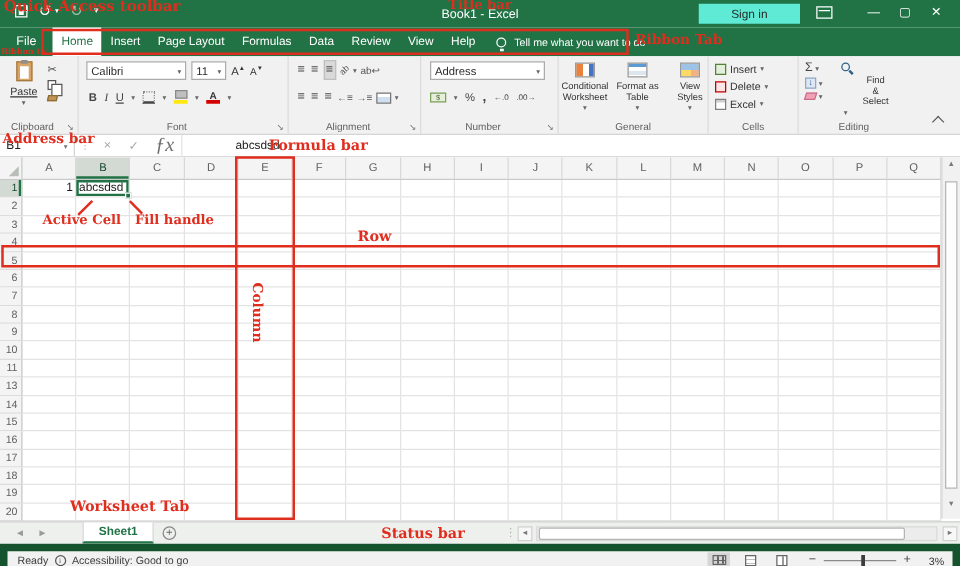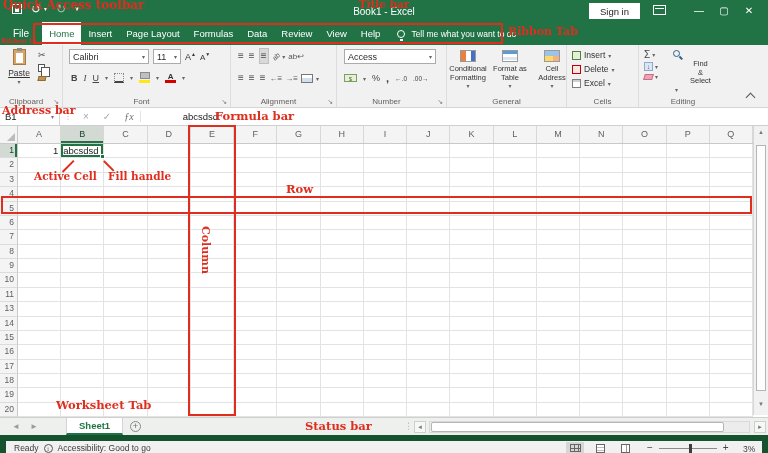--- a/index.html
+++ b/index.html
@@ -14,21 +14,21 @@
   
   .titlebar { position:absolute; left:0; top:0; width:768px; height:22px; background:#217346; }
   .qat { position:absolute; left:12px; top:3px; display:flex; align-items:center; gap:9px; color:#fff; }
   .floppy { width:10px; height:10px; border:1px solid #fff; position:relative; }
   .floppy::before { content:""; position:absolute; left:2px; top:0; width:5px; height:3px; border:1px solid #fff; border-top:none; }
   .floppy::after { content:""; position:absolute; left:2px; bottom:1px; width:4px; height:3px; background:#fff; }
   .qbtn { font-size:12px; line-height:12px; color:#fff; }
   .qbtn.dis { opacity:.55; }
   .tinyarrow { font-size:6px; margin-left:-6px; }
   .titletext { position:absolute; left:0; right:0; top:6px; text-align:center; color:#fff; font-size:10px; }
-  .signin { position:absolute; right:128px; top:3px; height:16px; background:#ffffff; color:#262626; font-size:9.5px; padding:2px 11px; border:none; }
+  .signin { position:absolute; right:128px; top:3px; height:16px; background:#5eead4; color:#262626; font-size:9.5px; padding:2px 26px; border:none; }
   .ribdisp { position:absolute; right:102px; top:5px; width:13px; height:10px; border:1px solid #fff; }
   .ribdisp::after { content:""; position:absolute; left:1px; top:2px; width:9px; height:1px; background:#fff; }
   .winbtn { position:absolute; top:0; width:22px; height:22px; color:#fff; font-size:10px; text-align:center; line-height:22px; }
 
   
   .tabrow { position:absolute; left:0; top:22px; width:768px; height:23px; background:#217346; display:flex; align-items:stretch; }
   .filetab { color:#fff; font-size:10px; padding:0 13px; display:flex; align-items:center; }
   .tabs { display:flex; align-items:stretch; }
   .tab { color:#fff; font-size:9.5px; padding:0 7px; display:flex; align-items:center; }
   .tab.active { background:#fff; color:#217346; }
@@ -105,21 +105,21 @@
   .mag { width:7px; height:7px; border:1.5px solid #2e5f8a; border-radius:50%; position:relative; }
   .mag::after { content:""; position:absolute; left:5px; top:6px; width:4px; height:1.5px; background:#2e5f8a; transform:rotate(45deg); }
   .chev { position:absolute; right:14px; bottom:6px; width:7px; height:7px; border-top:1.5px solid #555; border-right:1.5px solid #555; transform:rotate(-45deg); }
 
   
   .formularow { position:absolute; left:0; top:108px; width:768px; height:18px; background:#fff; border-bottom:1px solid #cfcfcf; display:flex; align-items:center; }
   .namebox { width:60px; height:100%; border-right:1px solid #d4d4d4; display:flex; align-items:center; font-size:9.5px; color:#222; padding:0 5px; }
   .namebox .dd { margin-left:auto; font-size:6px; color:#777; }
   .fdots { color:#b5b5b5; font-size:8px; padding:0 4px; }
   .fbtn { color:#a8a8a8; font-size:10px; padding:0 7px; }
-  .fx { color:#6f6f6f; font-style:italic; font-family:"Liberation Serif",serif; font-size:10px; padding:0 6px; border-right:1px solid #e3e3e3; }
+  .fx { color:#6f6f6f; font-style:italic; font-family:"Liberation Serif",serif; font-size:16px; padding:0 6px; border-right:1px solid #e3e3e3; }
   .fcontent { font-size:9.5px; color:#222; padding-left:42px; }
 
   
   .grid { position:absolute; left:0; top:126px; width:768px; height:291px; background:#fff; }
   .colheaders { position:absolute; left:0; top:0; width:753px; height:18px; display:flex; background:#f4f4f4; border-bottom:1px solid #c9c9c9; }
   .corner { width:18px; height:100%; border-right:1px solid #c9c9c9; position:relative; background:#f4f4f4; flex:none; }
   .corner::after { content:""; position:absolute; right:2px; bottom:2px; border-left:8px solid transparent; border-bottom:8px solid #b8bdb8; }
   .colh { flex:1; border-right:1px solid #d8d8d8; font-size:9px; color:#5f5f5f; text-align:center; line-height:17px; }
   .colh.sel { background:#d3d9d3; box-shadow:inset 0 -2px 0 #217346; color:#17472c; }
   .rows { position:absolute; left:0; top:18px; width:753px; bottom:0; display:flex; flex-direction:column; }
@@ -276,50 +276,50 @@
         <span style="font-size:8px;color:#555;">→≡</span>
         <span class="mergeic"></span>
           <span class="dd6">▾</span>
       </div>
       <div class="glabel">Alignment</div>
       <div class="launcher">↘</div>
     </div>
 
     <div class="rgroup" style="width:110px;">
       <div class="combo" style="position:absolute; left:7px; top:4px; width:92px;">
-          <span>Access</span>
+          <span>Address</span>
           <span class="dd">▾</span>
         </div>
       <div class="rowline" style="position:absolute; left:7px; top:27px; gap:6px;">
         <span class="noteic">$</span>
           <span class="dd6">▾</span>
         <span style="font-size:9px;color:#444;">%</span>
         <span style="font-size:11px;color:#444;font-weight:700;">,</span>
         <span class="decic">←.0</span>
         <span class="decic">.00→</span>
       </div>
       <div class="glabel">Number</div>
       <div class="launcher">↘</div>
     </div>
 
     <div class="rgroup" style="width:120px;">
       <div class="rowline" style="position:absolute; left:2px; top:0;">
           <div class="bigbtn">
             <span class="sic s0"></span>
-            <span class="lbl">Conditional Formatting</span>
+            <span class="lbl">Conditional Worksheet</span>
             <span class="dd6">▾</span>
           </div>
           <div class="bigbtn">
             <span class="sic s1"></span>
             <span class="lbl">Format as Table</span>
             <span class="dd6">▾</span>
           </div>
           <div class="bigbtn">
             <span class="sic s2"></span>
-            <span class="lbl">Cell Address</span>
+            <span class="lbl">View Styles</span>
             <span class="dd6">▾</span>
           </div>
         </div>
       <div class="glabel" style="right:0;">General</div>
     </div>
 
     <div class="rgroup" style="width:72px;">
       <div style="position:absolute; left:0; top:3px; width:100%;">
           <div class="cellrow">
             <span class="cic c0"></span>

